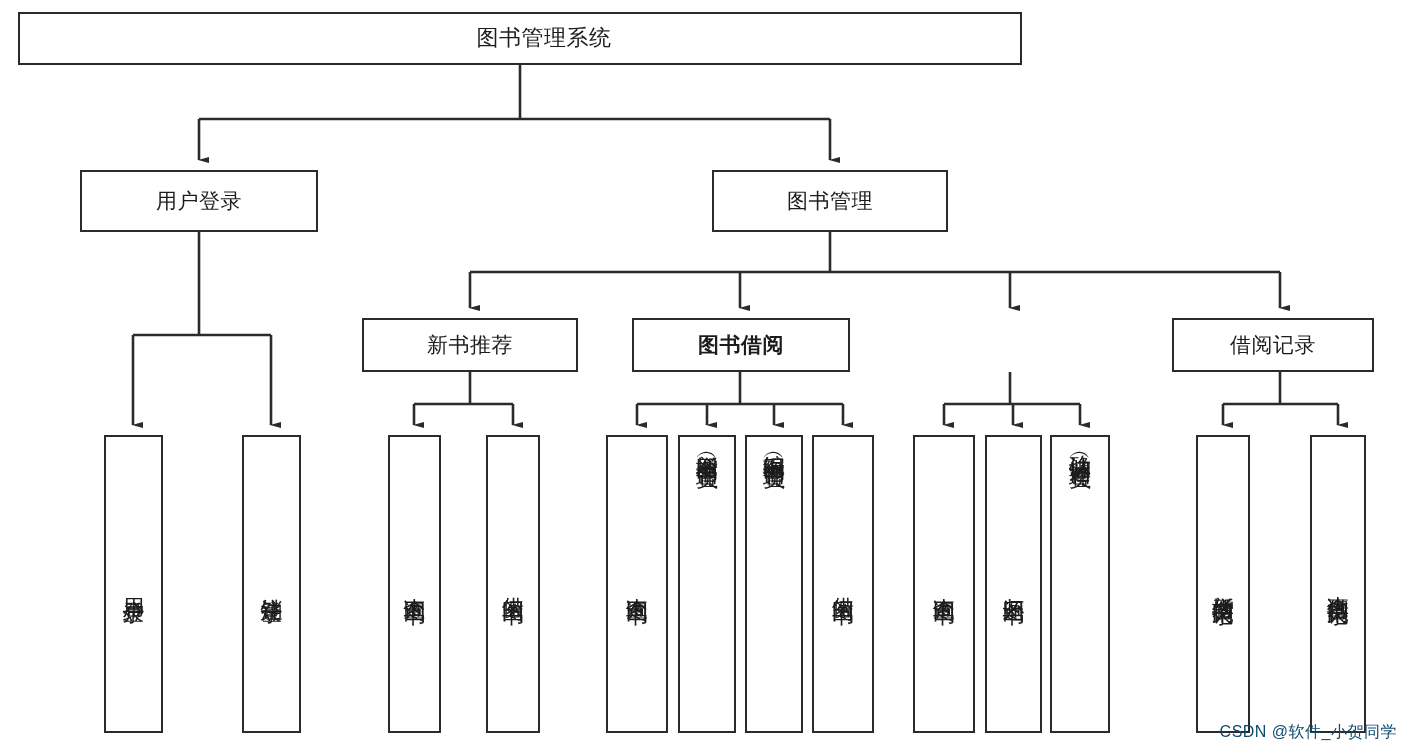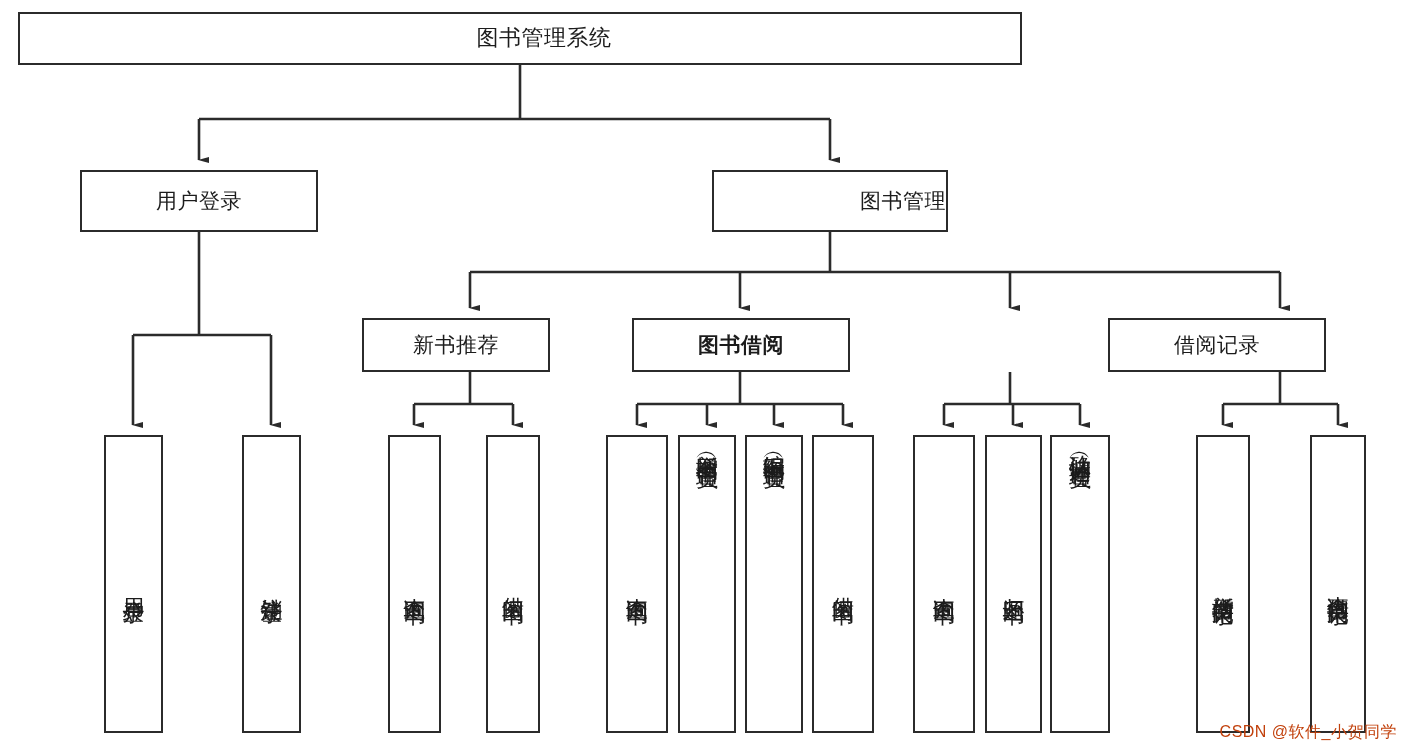--- a/index.html
+++ b/index.html
@@ -48,21 +48,21 @@
     letter-spacing:2px;
     color:#1c1c1c;
     padding-top:0px;
     white-space:nowrap;
   }
   .leaf.center{align-items:center;}
   #watermark{
     position:absolute;
     right:8px;bottom:4px;
     font-size:16px;
-    color:#c2410c;
+    color:#0c4a6e;
     letter-spacing:0.5px;
     white-space:nowrap;
     pointer-events:none;
   }
 </style>
 </head>
 <body>
 
 <div id="stage">
 
@@ -118,31 +118,31 @@
     </g>
   </svg>
 
   <div class="node root" style="left:18px;top:12px;width:1004px;height:53px;padding-left:48px;">
     <span class="lbl">图书管理系统</span>
   </div>
 
   <div class="node" style="left:80px;top:170px;width:238px;height:62px;">
     <span class="lbl">用户登录</span>
   </div>
-  <div class="node" style="left:712px;top:170px;width:236px;height:62px;justify-content:flex-end;">
+  <div class="node" style="left:712px;top:170px;width:236px;height:62px;">
     <span class="lbl">图书管理</span>
   </div>
 
-  <div class="node" style="left:362px;top:318px;width:188px;height:54px;">
+  <div class="node" style="left:362px;top:318px;width:216px;height:54px;">
     <span class="lbl">新书推荐</span>
   </div>
   <div class="node" style="left:632px;top:318px;width:218px;height:54px;font-weight:bold;">
     <span class="lbl">图书借阅</span>
   </div>
-  <div class="node" style="left:1108px;top:318px;width:218px;height:54px;">
+  <div class="node" style="left:1172px;top:318px;width:202px;height:54px;">
     <span class="lbl">借阅记录</span>
   </div>
 
   <div class="leaf center" style="left:104px;top:435px;width:59px;height:298px;">
     <span class="vlbl">用户登录</span>
   </div>
   <div class="leaf center" style="left:242px;top:435px;width:59px;height:298px;">
     <span class="vlbl">注销登录</span>
   </div>
 

